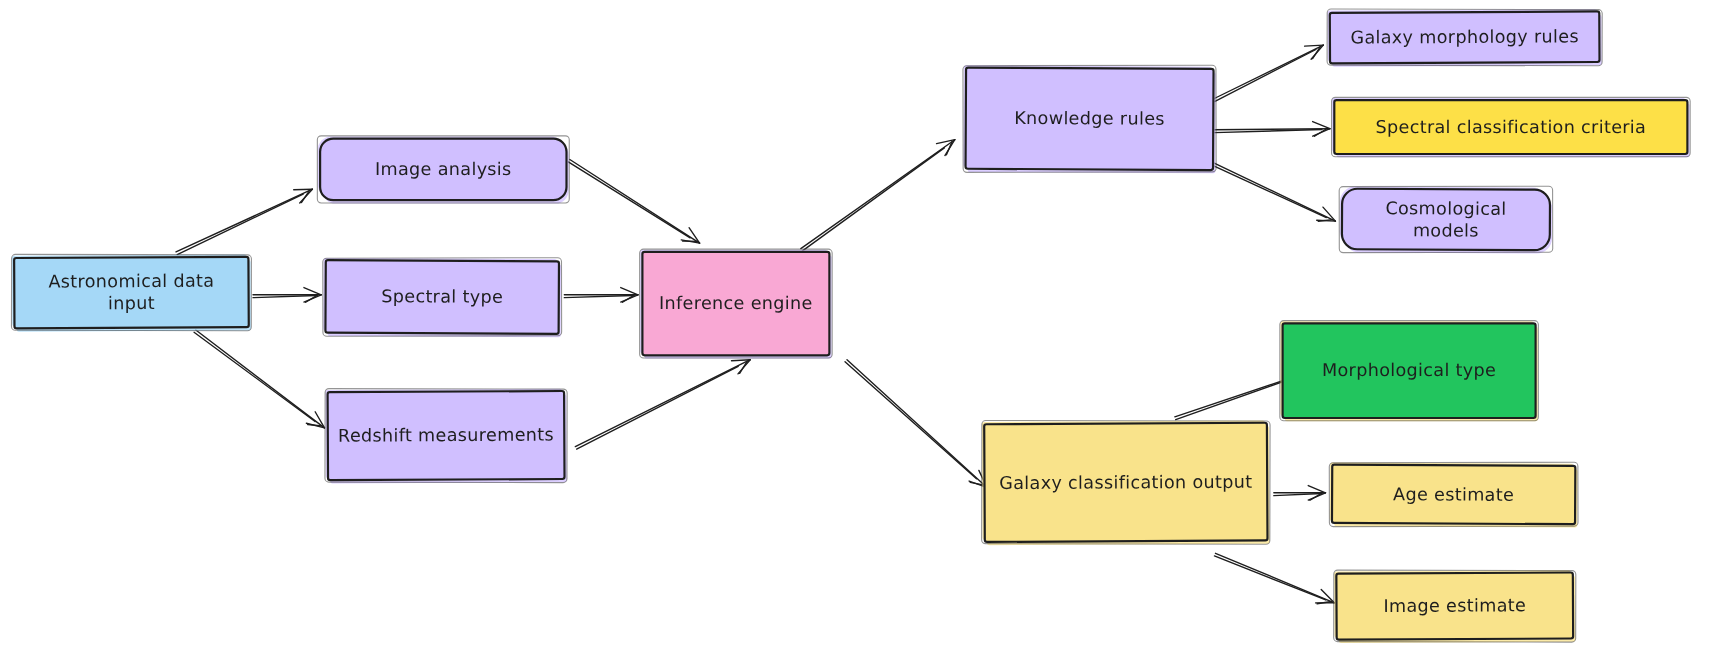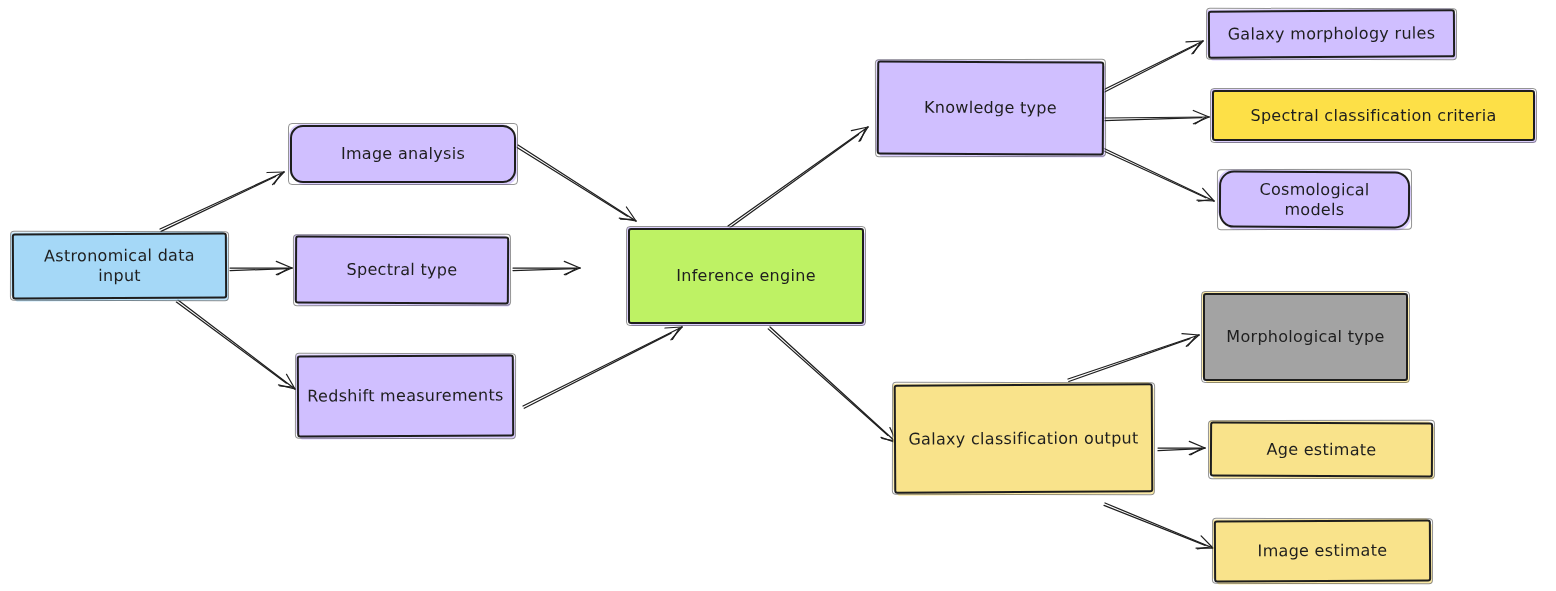--- a/index.html
+++ b/index.html
@@ -163,39 +163,39 @@
       </div>
       <div class="node" style="left: 290px; top: 125px; width: 226px; height: 58px; background: rgb(208, 191, 255); border-radius: 13px; --spill: rgba(208,191,255,0.75); --tilt: 0.00deg;">
         <span class="label">Image analysis</span>
       </div>
       <div class="node" style="left: 295px; top: 236px; width: 214px; height: 68px; background: rgb(208, 191, 255); --spill: rgba(208,191,255,0.75); --tilt: 0.30deg;">
         <span class="label">Spectral type</span>
       </div>
       <div class="node" style="left: 297px; top: 355px; width: 217px; height: 82px; background: rgb(208, 191, 255); --spill: rgba(208,191,255,0.75); --tilt: -0.30deg;">
         <span class="label">Redshift measurements</span>
       </div>
-      <div class="node" style="left: 583px; top: 228px; width: 236px; height: 96px; background: #bef264; margin-left: 45px; --spill: rgba(208,191,255,0.75); --tilt: 0.00deg;">
+      <div class="node" style="left: 583px; top: 228px; width: 172px; height: 96px; background: #f9a8d4; --spill: rgba(208,191,255,0.75); --tilt: 0.00deg;">
         <span class="label">Inference engine</span>
       </div>
       <div class="node" style="left: 877px; top: 61px; width: 227px; height: 94px; background: rgb(208, 191, 255); --spill: rgba(208,191,255,0.75); --tilt: 0.30deg;">
-        <span class="label">Knowledge type</span>
+        <span class="label">Knowledge rules</span>
       </div>
       <div class="node" style="left: 1208px; top: 10px; width: 247px; height: 48px; background: rgb(208, 191, 255); --spill: rgba(208,191,255,0.75); --tilt: -0.30deg;">
         <span class="label">Galaxy morphology rules</span>
       </div>
       <div class="node" style="left: 1212px; top: 90px; width: 323px; height: 51px; background: #fde047; align-items: center; --spill: rgba(208,191,255,0.75); --tilt: 0.00deg;">
         <span class="label">Spectral classification criteria</span>
       </div>
       <div class="node" style="left: 1219px; top: 171px; width: 191px; height: 57px; background: rgb(208, 191, 255); border-radius: 15px; --spill: rgba(208,191,255,0.75); --tilt: 0.30deg;">
         <span class="label">Cosmological models</span>
       </div>
       <div class="node" style="left: 894px; top: 384px; width: 259px; height: 109px; background: rgb(249, 227, 139); --spill: rgba(249,227,139,0.75); --tilt: -0.30deg;">
         <span class="label">Galaxy classification output</span>
       </div>
-      <div class="node" style="left: 1203px; top: 293px; width: 205px; height: 88px; background: #a3a3a3; --spill: rgba(249,227,139,0.75); --tilt: 0.00deg;">
+      <div class="node" style="left: 1165px; top: 293px; width: 232px; height: 88px; background: #22c55e; --spill: rgba(249,227,139,0.75); --tilt: 0.00deg;">
         <span class="label">Morphological type</span>
       </div>
       <div class="node" style="left: 1210px; top: 422px; width: 223px; height: 55px; background: rgb(249, 227, 139); --spill: rgba(249,227,139,0.75); --tilt: 0.30deg;">
         <span class="label">Age estimate</span>
       </div>
       <div class="node" style="left: 1214px; top: 520px; width: 217px; height: 62px; background: rgb(249, 227, 139); --spill: rgba(249,227,139,0.75); --tilt: -0.30deg;">
         <span class="label">Image estimate</span>
       </div>
     </div>
 </div>

